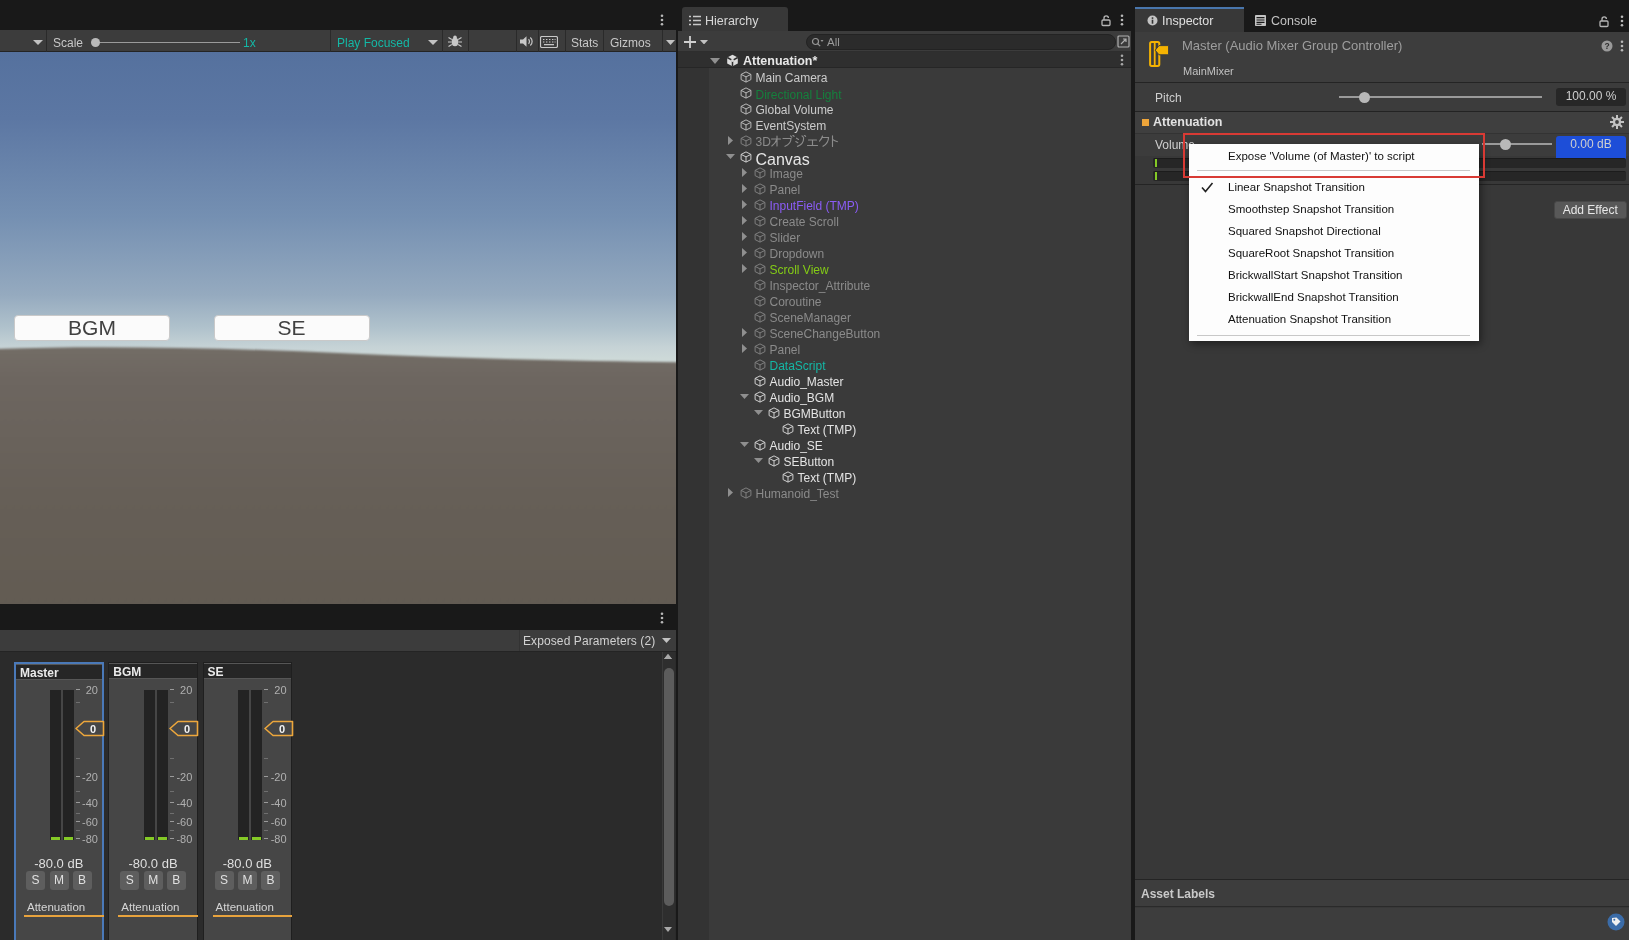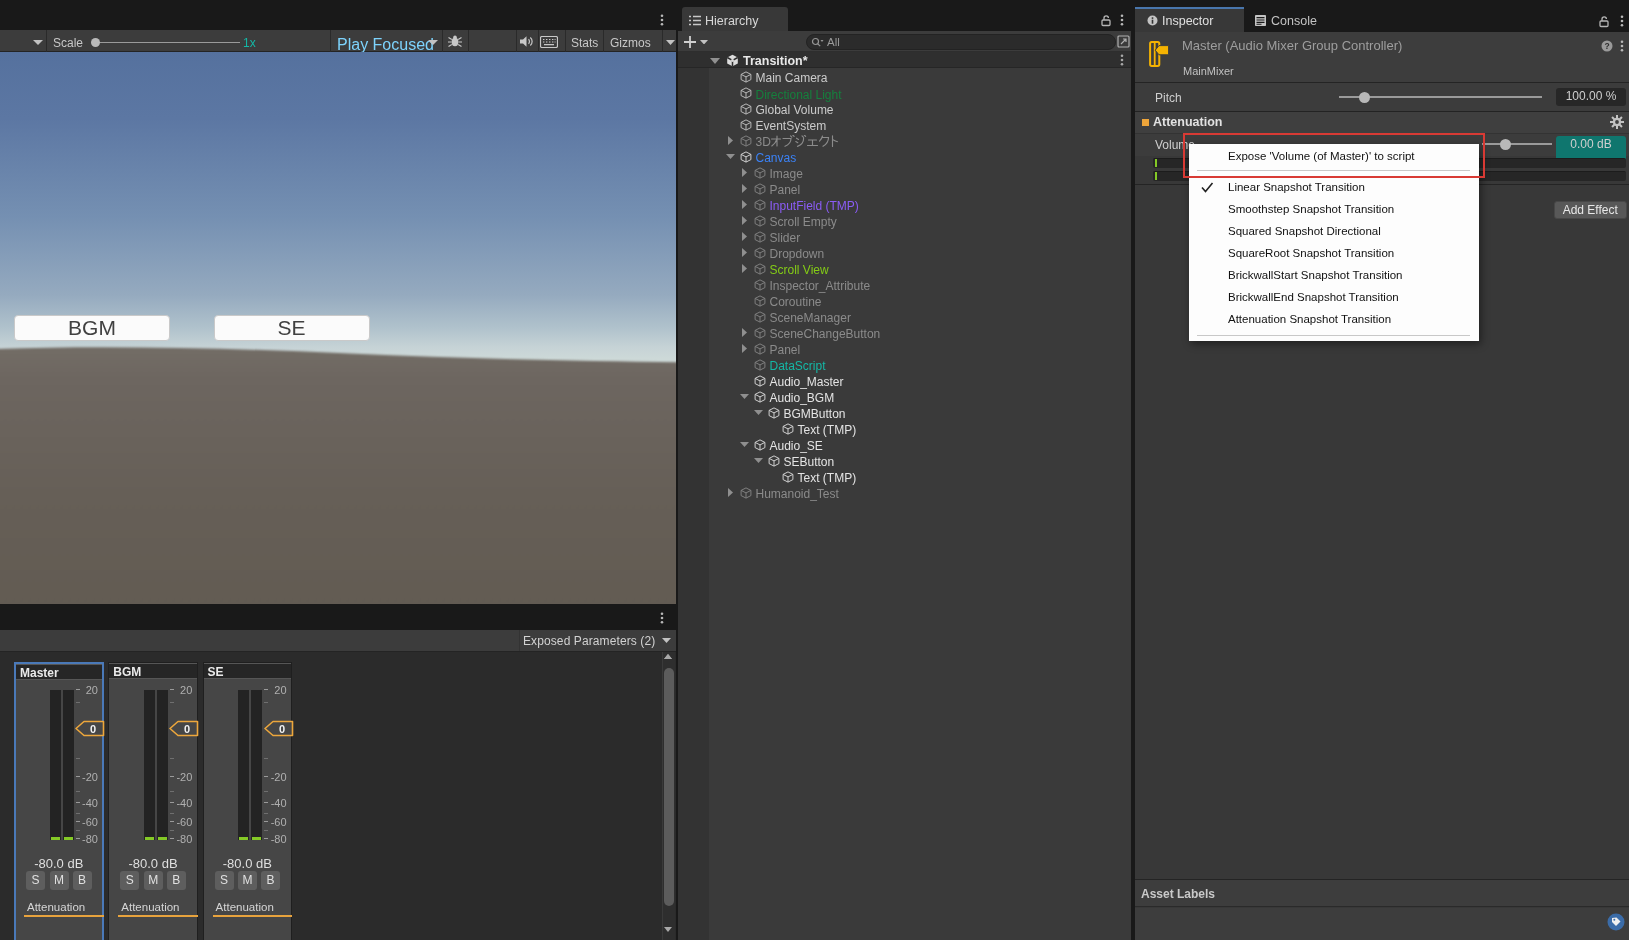--- a/index.html
+++ b/index.html
@@ -16,21 +16,21 @@
     <svg width="10" height="5" viewBox="0 0 10 5" style="display:block">
       <polygon points="0,0 10,0 5.0,5" fill="#c2c2c2"></polygon>
     </svg>
   </div>
 <div style="position:absolute;left:46px;top:30px;width:1px;height:22px;background:#2a2a2a"></div>
 <div class="t" style="left:53px;top:36px;font-size:12px;color:#c8c8c8">Scale</div>
 <div style="position:absolute;left:92px;top:41.5px;width:148px;height:1.5px;background:#9a9a9a"></div>
 <div style="position:absolute;left:91px;top:38px;width:9px;height:9px;border-radius:50%;background:#b9b9b9"></div>
 <div class="t" style="left:243px;top:36px;font-size:12px;color:#14b8a6">1x</div>
 <div style="position:absolute;left:330px;top:30px;width:1px;height:22px;background:#2a2a2a"></div>
-<div class="t" style="left:337px;top:36px;font-size:16px;color:#7dd3fc">Play Focused</div>
+<div class="t" style="left:337px;top:36px;font-size:12px;color:#14b8a6">Play Focused</div>
 <div style="position:absolute;left:428px;top:40px">
     <svg width="10" height="5" viewBox="0 0 10 5" style="display:block">
       <polygon points="0,0 10,0 5.0,5" fill="#c2c2c2"></polygon>
     </svg>
   </div>
 <div style="position:absolute;left:442px;top:30px;width:1px;height:22px;background:#2a2a2a"></div>
 <svg style="position:absolute;left:447px;top:34px" width="16" height="14" viewBox="0 0 16 14">
 <ellipse cx="8" cy="8" rx="3.4" ry="4.2" fill="#c8c8c8"></ellipse>
     <circle cx="8" cy="3.2" r="1.8" fill="#c8c8c8"></circle>
 <path d="M4.8 5.5 L1.5 3.5 M4.5 8 L1 8 M4.8 10.5 L1.5 12.5 M11.2 5.5 L14.5 3.5 M11.5 8 L15 8 M11.2 10.5 L14.5 12.5" stroke="#c8c8c8" stroke-width="1.1"></path>
@@ -240,21 +240,21 @@
       <polygon points="0,0 10,0 5.0,6" fill="#909090"></polygon>
     </svg>
   </div>
 <div style="position:absolute;left:726px;top:53.5px">
     <svg width="13" height="13" viewBox="0 0 12 12" style="display:block">
       <path d="M6 0.6 L10.9 3.2 L10.9 8.8 L6 11.4 L1.1 8.8 L1.1 3.2 Z" fill="#dcdcdc"></path>
       <path d="M1.1 3.2 L6 6 L10.9 3.2 M6 6 L6 11.4" fill="none" stroke="#2f2f2f" stroke-width="1.4"></path>
       <circle cx="6" cy="6" r="1.3" fill="#dcdcdc"></circle>
     </svg>
   </div>
-<div class="t" style="left:743px;top:53.5px;font-size:12.5px;font-weight:bold;color:#e8e8e8">Transition*</div>
+<div class="t" style="left:743px;top:53.5px;font-size:12.5px;font-weight:bold;color:#e8e8e8">Attenuation*</div>
 <svg style="position:absolute;left:1118.5px;top:53px" width="6" height="14" viewBox="0 0 6 14">
     <circle cx="3" cy="2.8" r="1.3" fill="#a8a8a8"></circle>
     <circle cx="3" cy="7" r="1.3" fill="#a8a8a8"></circle>
     <circle cx="3" cy="11.2" r="1.3" fill="#a8a8a8"></circle>
   </svg>
 <div style="position:absolute;left:678px;top:68px;width:31px;height:872px;background:#333333"></div>
 <div style="position:absolute;left:739.5px;top:70.5px">
     <svg width="12" height="12" viewBox="0 0 12 12" style="display:block">
       <path d="M6 0.9 L10.9 3.4 L10.9 8.6 L6 11.1 L1.1 8.6 L1.1 3.4 Z" fill="none" stroke="#b8b8b8" stroke-width="1"></path>
       <path d="M1.1 3.4 L6 5.9 L10.9 3.4 M6 5.9 L6 11.1" fill="none" stroke="#b8b8b8" stroke-width="1"></path>
@@ -307,21 +307,21 @@
     <svg width="9" height="5" viewBox="0 0 9 5" style="display:block">
       <polygon points="0,0 9,0 4.5,5" fill="#8f8f8f"></polygon>
     </svg>
   </div>
 <div style="position:absolute;left:739.5px;top:150.5px">
     <svg width="12" height="12" viewBox="0 0 12 12" style="display:block">
       <path d="M6 0.9 L10.9 3.4 L10.9 8.6 L6 11.1 L1.1 8.6 L1.1 3.4 Z" fill="none" stroke="#d0d0d0" stroke-width="1"></path>
       <path d="M1.1 3.4 L6 5.9 L10.9 3.4 M6 5.9 L6 11.1" fill="none" stroke="#d0d0d0" stroke-width="1"></path>
     </svg>
   </div>
-<div class="t" style="left:755.5px;top:150.5px;font-size:12px;color:#3b82f6">Canvas</div>
+<div class="t" style="left:755.5px;top:150.5px;font-size:16px;color:#e5e5e5">Canvas</div>
 <div style="position:absolute;left:741.5px;top:168.0px">
     <svg width="5" height="9" viewBox="0 0 5 9" style="display:block">
       <polygon points="0,0 5,4.5 0,9" fill="#8f8f8f"></polygon>
     </svg>
   </div>
 <div style="position:absolute;left:753.5px;top:166.5px">
     <svg width="12" height="12" viewBox="0 0 12 12" style="display:block">
       <path d="M6 0.9 L10.9 3.4 L10.9 8.6 L6 11.1 L1.1 8.6 L1.1 3.4 Z" fill="none" stroke="#7f7f7f" stroke-width="1"></path>
       <path d="M1.1 3.4 L6 5.9 L10.9 3.4 M6 5.9 L6 11.1" fill="none" stroke="#7f7f7f" stroke-width="1"></path>
     </svg>
@@ -355,21 +355,21 @@
     <svg width="5" height="9" viewBox="0 0 5 9" style="display:block">
       <polygon points="0,0 5,4.5 0,9" fill="#8f8f8f"></polygon>
     </svg>
   </div>
 <div style="position:absolute;left:753.5px;top:214.5px">
     <svg width="12" height="12" viewBox="0 0 12 12" style="display:block">
       <path d="M6 0.9 L10.9 3.4 L10.9 8.6 L6 11.1 L1.1 8.6 L1.1 3.4 Z" fill="none" stroke="#7f7f7f" stroke-width="1"></path>
       <path d="M1.1 3.4 L6 5.9 L10.9 3.4 M6 5.9 L6 11.1" fill="none" stroke="#7f7f7f" stroke-width="1"></path>
     </svg>
   </div>
-<div class="t" style="left:769.5px;top:214.5px;font-size:12px;color:#8b8b8b">Scroll Empty</div>
+<div class="t" style="left:769.5px;top:214.5px;font-size:12px;color:#8b8b8b">Create Scroll</div>
 <div style="position:absolute;left:741.5px;top:232.0px">
     <svg width="5" height="9" viewBox="0 0 5 9" style="display:block">
       <polygon points="0,0 5,4.5 0,9" fill="#8f8f8f"></polygon>
     </svg>
   </div>
 <div style="position:absolute;left:753.5px;top:230.5px">
     <svg width="12" height="12" viewBox="0 0 12 12" style="display:block">
       <path d="M6 0.9 L10.9 3.4 L10.9 8.6 L6 11.1 L1.1 8.6 L1.1 3.4 Z" fill="none" stroke="#7f7f7f" stroke-width="1"></path>
       <path d="M1.1 3.4 L6 5.9 L10.9 3.4 M6 5.9 L6 11.1" fill="none" stroke="#7f7f7f" stroke-width="1"></path>
     </svg>
@@ -591,21 +591,21 @@
       <rect x="6" y="0" width="2" height="3.4" transform="rotate(270 7 7)"></rect>
       <rect x="6" y="0" width="2" height="3.4" transform="rotate(315 7 7)"></rect>
       <circle cx="7" cy="7" r="4.2"></circle>
     </g>
     <circle cx="7" cy="7" r="1.9" fill="#3f3f3f"></circle>
   </svg>
 <div style="position:absolute;left:1135px;top:133.5px;width:494px;height:22.5px;background:#3c3c3c"></div>
 <div class="t" style="left:1155px;top:138px;font-size:12px;color:#cfcfcf">Volume</div>
 <div style="position:absolute;left:1482px;top:143.4px;width:70px;height:1.6px;background:#9a9a9a"></div>
 <div style="position:absolute;left:1499.5px;top:138.5px;width:11px;height:11px;border-radius:50%;background:#b8b8b8"></div>
-<div style="position:absolute;left:1556px;top:135.5px;width:70px;height:26px;background:#0f766e;border-radius:3px;text-align:center;line-height:17px;font-size:12px;color:#cfcfcf">0.00 dB</div>
+<div style="position:absolute;left:1556px;top:135.5px;width:70px;height:26px;background:#1d4ed8;border-radius:3px;text-align:center;line-height:17px;font-size:12px;color:#cfcfcf">0.00 dB</div>
 <div style="position:absolute;left:1153px;top:157.5px;width:473px;height:10.5px;background:#262626;border-radius:2px;border-top:1px solid #1c1c1c"></div>
 <div style="position:absolute;left:1154.5px;top:158.5px;width:2.5px;height:8.5px;background:#84c926"></div>
 <div style="position:absolute;left:1153px;top:170.5px;width:473px;height:10.5px;background:#262626;border-radius:2px;border-top:1px solid #1c1c1c"></div>
 <div style="position:absolute;left:1154.5px;top:171.5px;width:2.5px;height:8.5px;background:#84c926"></div>
 <div style="position:absolute;left:1135px;top:183.5px;width:494px;height:1px;background:#242424"></div>
 <div style="position:absolute;left:1135px;top:184.5px;width:494px;height:694px;background:#383838"></div>
 <div style="position:absolute;left:1554px;top:201px;width:72.5px;height:17.5px;background:#585858;border-radius:3px;border:1px solid #474747;text-align:center;line-height:16px;font-size:12px;color:#e8e8e8">Add Effect</div>
 <div style="position:absolute;left:1135px;top:878.5px;width:494px;height:1.5px;background:#242424"></div>
 <div style="position:absolute;left:1135px;top:880px;width:494px;height:27px;background:#3d3d3d;border-bottom:1px solid #2a2a2a"></div>
 <div class="t" style="left:1141px;top:887px;font-size:12px;font-weight:bold;color:#c9c9c9">Asset Labels</div>

